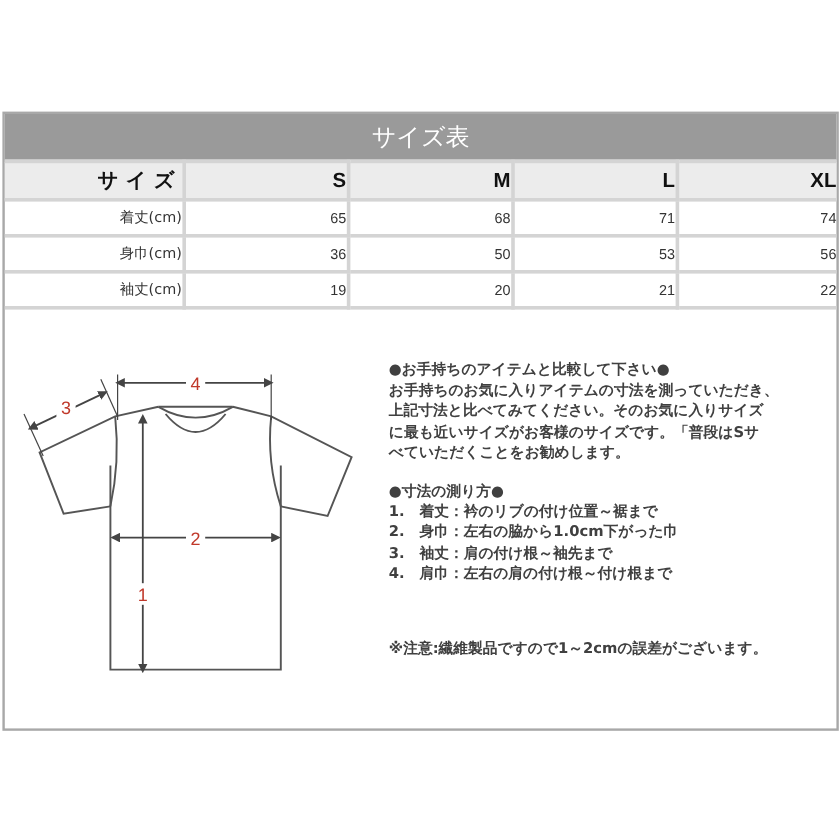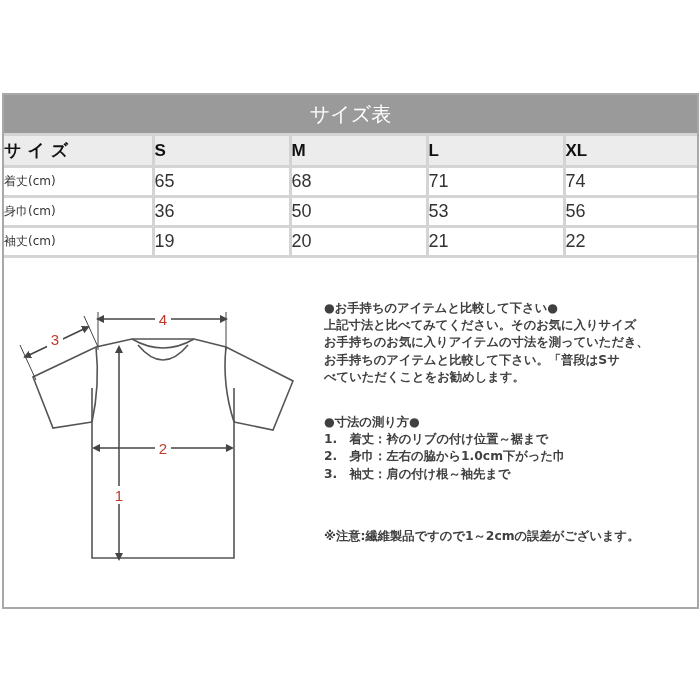--- a/index.html
+++ b/index.html
@@ -5,34 +5,34 @@
   html, body { margin:0; padding:0; background:#ffffff; }
   body { width:700px; height:700px; position:relative; overflow:hidden;
          font-family:"DejaVu Sans", sans-serif; color:#222; }
   .frame { position:absolute; left:2px; top:93px; width:693px; height:512px;
            border:2px solid #a8a8a8; background:#fff; box-sizing:content-box; }
   .title-bar { position:absolute; left:0; top:0; width:693px; height:38px;
                background:#9a9a9a; color:#ffffff; font-size:20px;
                display:flex; align-items:center; justify-content:center; }
   table.size { position:absolute; left:0; top:38px; width:693px;
                border-collapse:collapse; table-layout:fixed; }
-  table.size td, table.size th { border:3px solid #d4d4d4; text-align:left;
+  table.size td, table.size th { border:3px solid #d4d4d4; text-align:right;
                height:27px; padding:0; font-size:16px; color:#333; }
   table.size th { background:#ececec; font-weight:bold; color:#111; height:29px;
                   font-family:"Liberation Sans", sans-serif; font-size:17px; }
   table.size th.label-head { font-family:"DejaVu Sans", sans-serif; letter-spacing:6px; }
   table.size td.row-label { font-size:12px; }
-  table.size td.num { font-family:"Liberation Sans", sans-serif; font-size:18px; }
+  table.size td.num { font-family:"Liberation Sans", sans-serif; font-size:12px; }
   table.size tr > *:first-child { border-left:none; }
   table.size tr > *:last-child { border-right:none; }
   .diagram { position:absolute; left:6px; top:200px; width:300px; height:290px; }
   .info { position:absolute; left:320px; top:205px; width:370px; font-size:12.3px;
           line-height:17.2px; font-weight:bold; color:#404040; }
   .info p { margin:0; }
-  .info .block2 { margin-top:28px; }
+  .info .block2 { margin-top:15px; }
   .info .note { margin-top:45px; }
   .line { white-space:nowrap; }
 </style>
 </head>
 <body>
 
 <div class="frame">
   <div class="title-bar">サイズ表</div>
 
   <table class="size">
@@ -116,27 +116,28 @@
       <text x="45" y="50">3</text>
       <rect x="145" y="144" width="16" height="18" fill="#fff"></rect>
       <text x="153" y="159">2</text>
       <rect x="102" y="191" width="14" height="18" fill="#fff"></rect>
       <text x="109" y="206">1</text>
     </g>
   </svg>
 
   <div class="info">
     <p class="line">●お手持ちのアイテムと比較して下さい●</p>
+    <p class="line">お手持ちのお気に入りアイテムの寸法を測っていただき、</p>
     <p class="line">上記寸法と比べてみてください。そのお気に入りサイズ</p>
-    <p class="line">お手持ちのお気に入りアイテムの寸法を測っていただき、</p>
-    <p class="line">お手持ちのアイテムと比較して下さい。「普段はSサ</p>
+    <p class="line">に最も近いサイズがお客様のサイズです。「普段はSサ</p>
     <p class="line">べていただくことをお勧めします。</p>
 
     <div class="block2">
       <p class="line">●寸法の測り方●</p>
       <p class="line">1.　着丈：衿のリブの付け位置～裾まで</p>
       <p class="line">2.　身巾：左右の脇から1.0cm下がった巾</p>
       <p class="line">3.　袖丈：肩の付け根～袖先まで</p>
+      <p class="line">4.　肩巾：左右の肩の付け根～付け根まで</p>
     </div>
 
     <p class="line note">※注意:繊維製品ですので1～2cmの誤差がございます。</p>
   </div>
 </div>
 
 </body></html>

